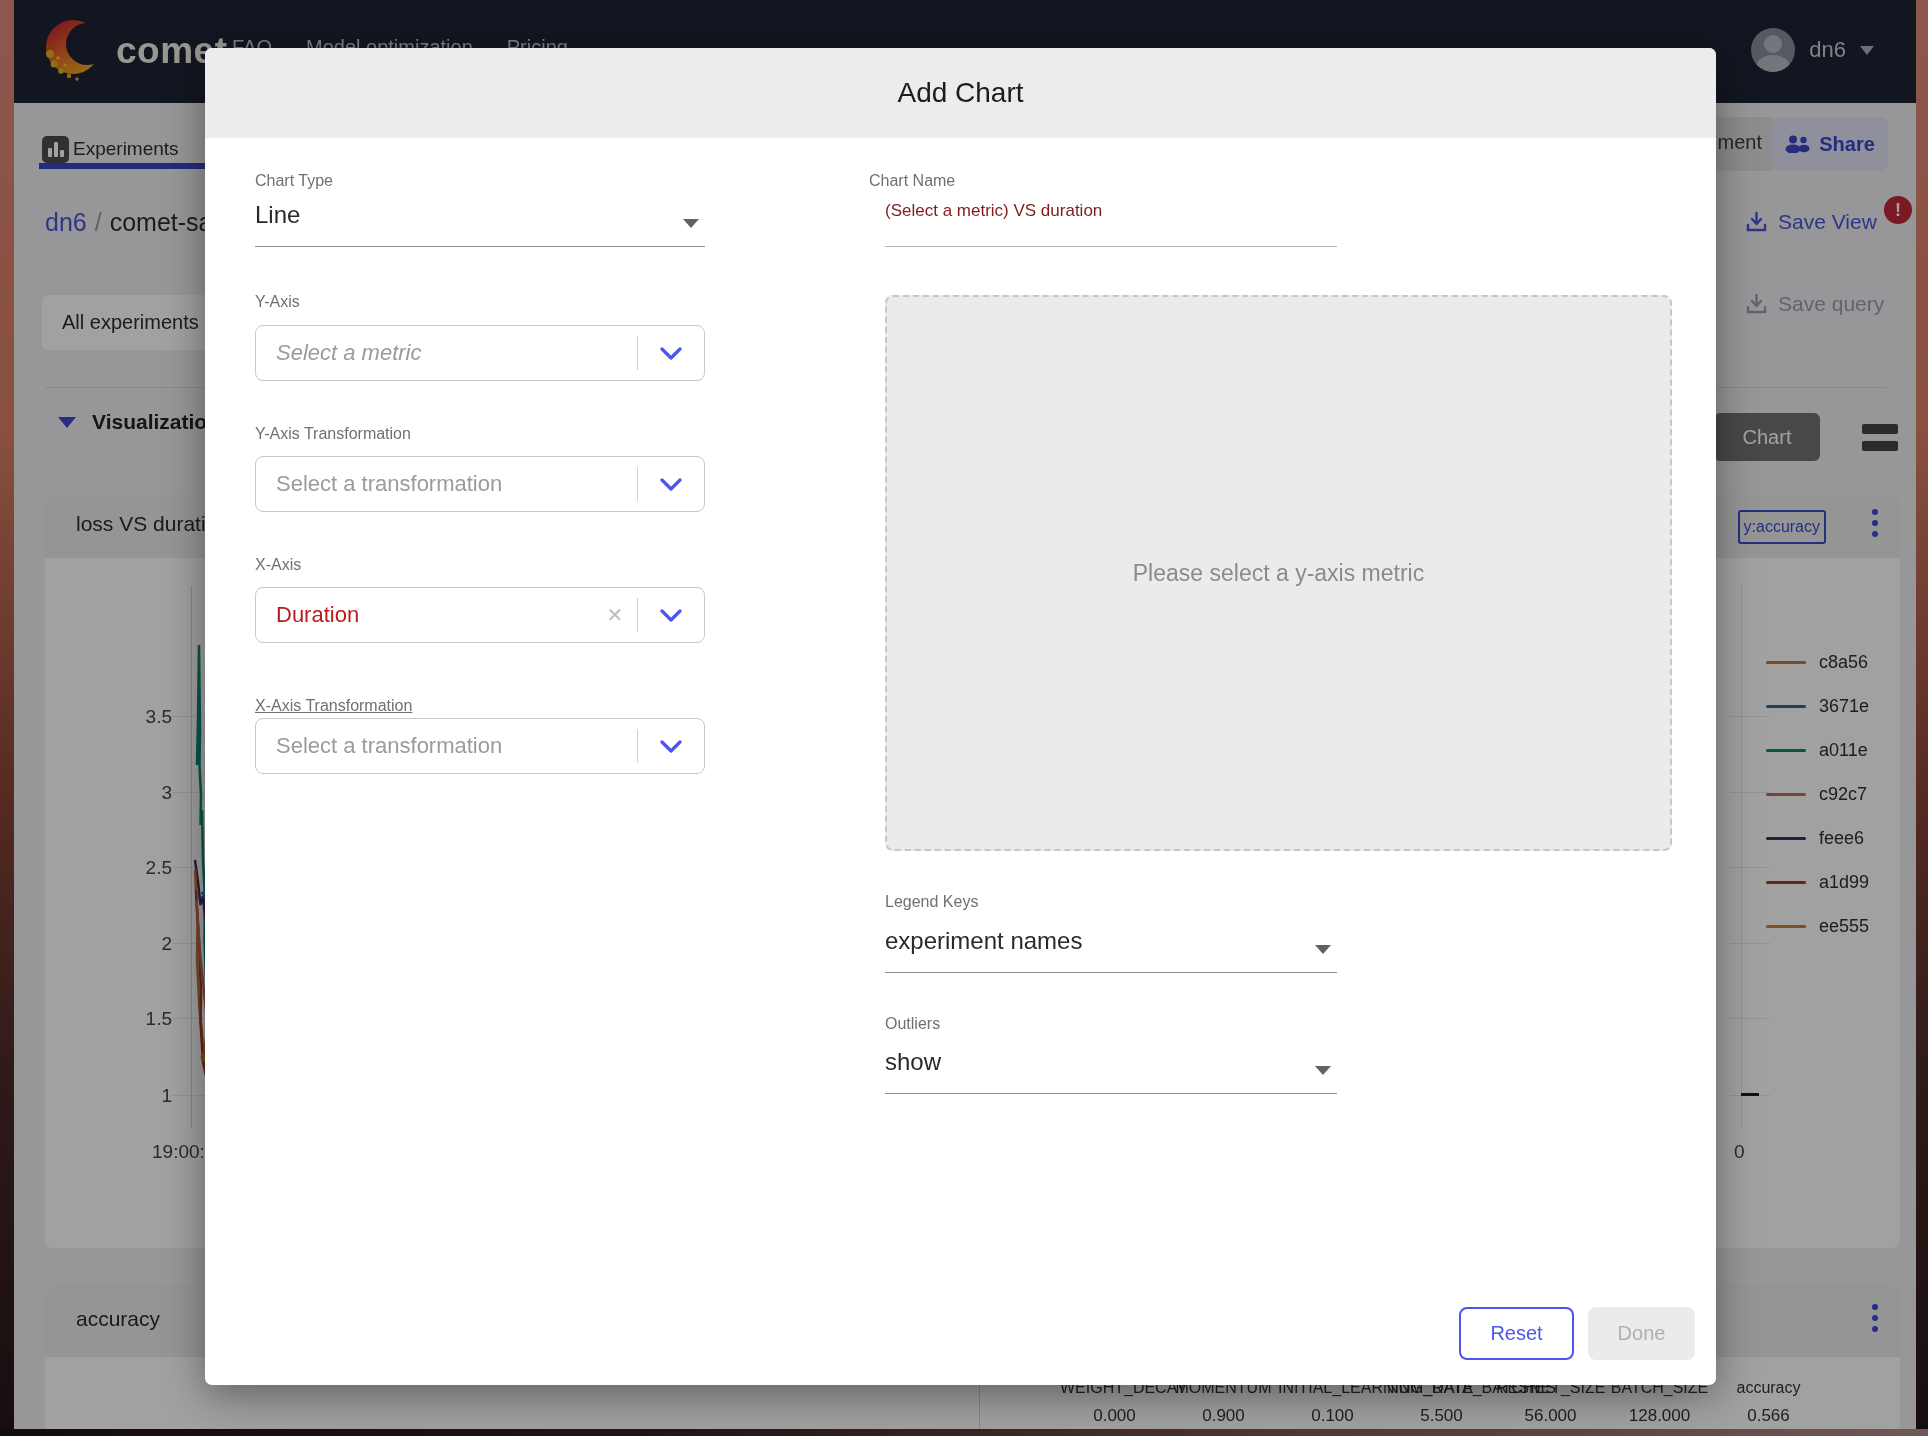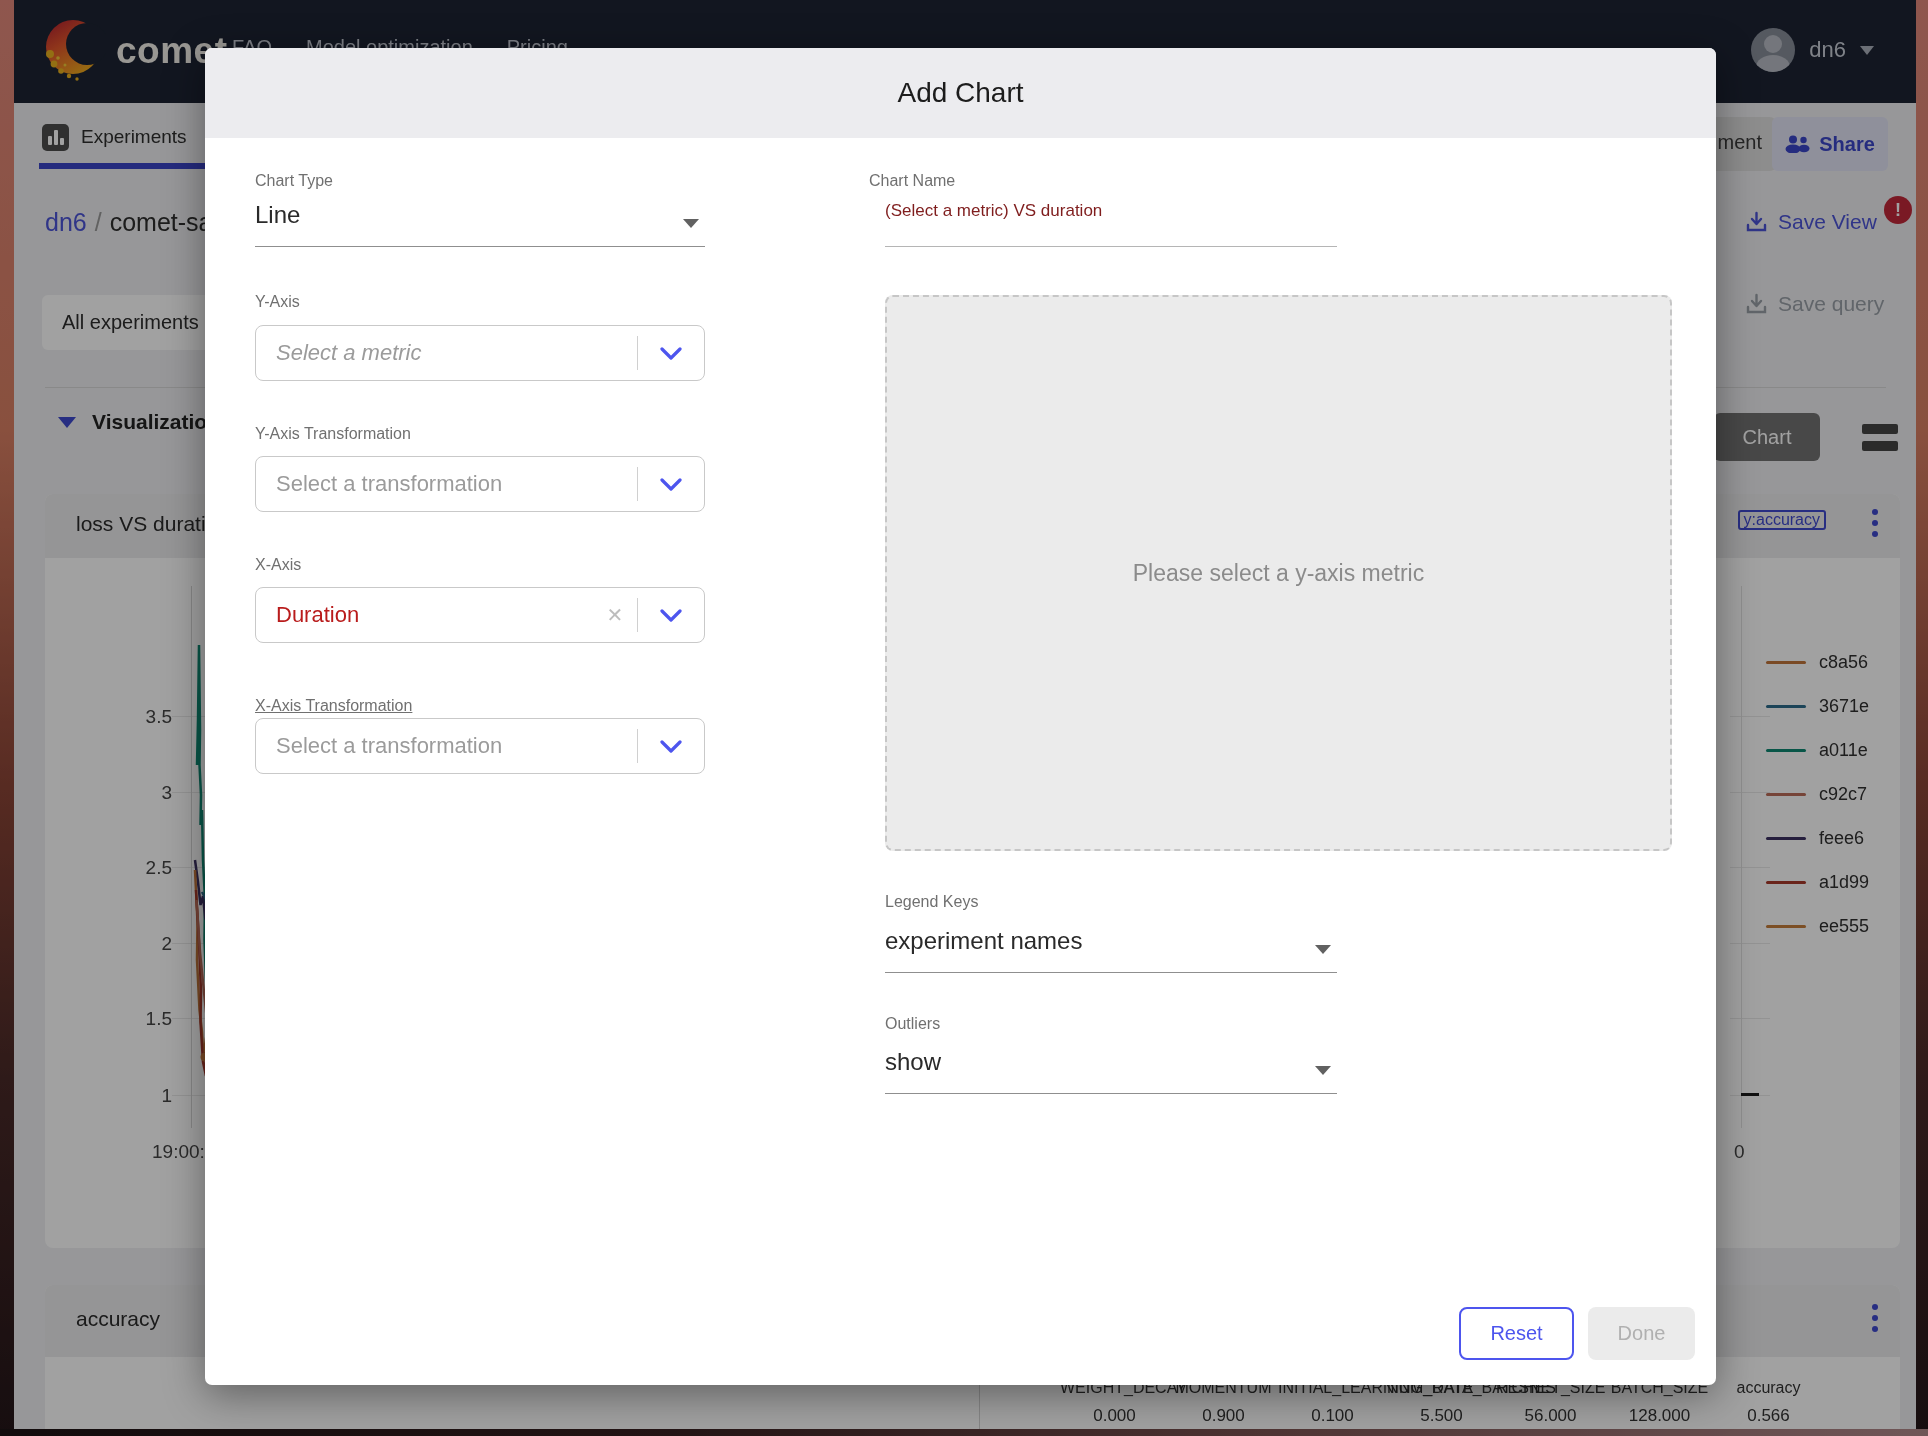--- a/index.html
+++ b/index.html
@@ -24,21 +24,21 @@
   .nav-link { font-size:20px; color:#c6cad4; white-space:nowrap; }
   .user { position:absolute; right:42px; top:28px; display:flex; align-items:center; gap:14px; }
   .avatar { width:44px; height:44px; border-radius:50%; background:#878d99; position:relative; overflow:hidden; }
   .avatar:before { content:""; position:absolute; left:13px; top:7px; width:18px; height:18px; border-radius:50%; background:#b8bcc4; }
   .avatar:after { content:""; position:absolute; left:5px; top:27px; width:34px; height:24px; border-radius:50%; background:#b8bcc4; }
   .user-name { font-size:22px; color:#c9ced8; }
   .caret { width:0; height:0; border-left:7px solid transparent; border-right:7px solid transparent; border-top:9px solid #aab0bb; }
 
   
   .tabbar { position:absolute; left:0; top:103px; right:0; height:66px; background:#eff0f2; }
-  .tab-exp { position:absolute; left:28px; top:8px; width:190px; height:52px; display:flex; align-items:center; gap:12px;text-align:right; }
+  .tab-exp { position:absolute; left:28px; top:20px; width:190px; height:52px; display:flex; align-items:center; gap:4px;text-align:right; }
   .barchart-icon { width:27px; height:27px; background:#4c4c4c; border-radius:5px; position:relative; }
   .barchart-icon i { position:absolute; bottom:6px; width:4px; background:#fff; border-radius:1px; }
   .barchart-icon i:nth-child(1){ left:6px; height:9px; }
   .barchart-icon i:nth-child(2){ left:12px; height:15px; }
   .barchart-icon i:nth-child(3){ left:18px; height:7px; }
   .tab-label { font-size:19px; color:#2f2f2f; }
   .tab-underline { position:absolute; left:25px; top:60px; width:190px; height:6px; background:#3b44c8; }
   .clipped-btn { position:absolute; left:1636px; top:14px; width:126px; height:54px; background:#e0e0e0;
     border-radius:6px; font-size:20px; color:#3c3c3c; text-align:right; padding:14px 14px 0 0; overflow:hidden; }
   .share-btn { position:absolute; left:1758px; top:14px; width:116px; height:54px; background:#e2e4f6;
@@ -62,21 +62,21 @@
   .viz-label { font-size:21px; font-weight:600; color:#232323; }
   .chart-btn { position:absolute; left:1700px; top:413px; width:106px; height:48px; background:#737373;
     border-radius:6px; color:#fff; font-size:20px; font-weight:500; display:flex; align-items:center; justify-content:center; }
   .hamburger { position:absolute; left:1848px; top:424px; width:36px; }
   .hamburger i { display:block; height:10px; background:#454545; border-radius:2px; margin-bottom:7px; }
 
   
   .loss-panel { position:absolute; left:31px; top:494px; width:1855px; height:754px; background:#fff; border-radius:8px; }
   .panel-header { position:absolute; left:0; top:0; right:0; height:64px; background:#ececee; border-radius:8px 8px 0 0; }
   .panel-title { position:absolute; left:31px; top:18px; font-size:21px; color:#2b2b2b; white-space:nowrap; }
-  .chip { position:absolute; right:74px; top:16px; height:20px; padding:0 4px; border:2px solid #3f49cf; border-radius:3px;
+  .chip { position:absolute; right:74px; top:16px; height:34px; padding:0 4px; border:2px solid #3f49cf; border-radius:3px;
     color:#3f49cf; font-size:16px; display:flex; align-items:center; white-space:nowrap; }
   .kebab { position:absolute; right:22px; top:15px; width:6px; }
   .kebab i { display:block; width:6px; height:6px; border-radius:50%; background:#3f49cf; margin-bottom:5px; }
   .ytick { position:absolute; width:52px; text-align:right; font-size:19px; color:#444; }
   .gridline-l { position:absolute; left:127px; width:47px; height:1px; background:#e9e9e9; }
   .axis-vline { position:absolute; left:146px; top:92px; width:1px; height:542px; background:#d6d6d6; }
   .chart-sliver { position:absolute; left:127px; top:66px; }
   .xtick-left { position:absolute; left:107px; top:647px; font-size:19px; color:#444; white-space:nowrap; }
   .gridline-r { position:absolute; left:1685px; width:40px; height:1px; background:#e9e9e9; }
   .axis-vline-r { position:absolute; left:1696px; top:92px; width:1px; height:542px; background:#e2e2e2; }

